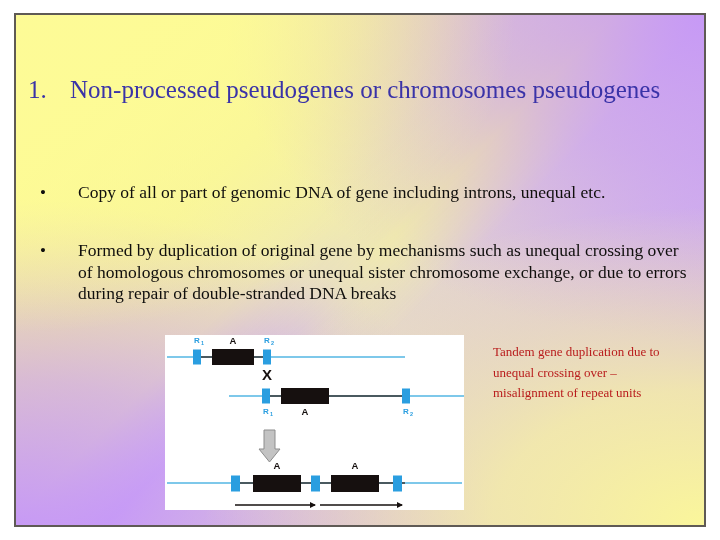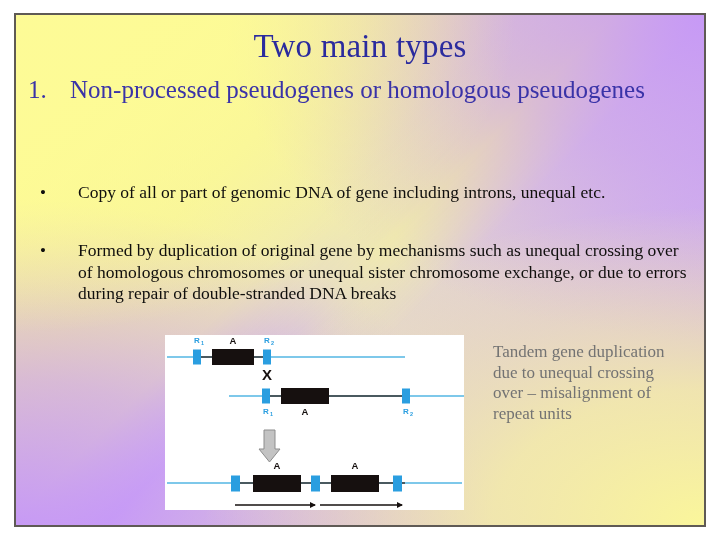--- a/index.html
+++ b/index.html
@@ -143,40 +143,39 @@
     background: #ffffff;
   }
   #figure-panel svg { display: block; }
 
   
   #caption {
     position: absolute;
     left: 477px;
     top: 327px;
     width: 180px;
-    color: #737373;
-    font-size: 17px;
+    color: #b91c1c;
+    font-size: 13px;
     line-height: 20.5px;
   }
 </style>
 </head>
 <body>
 
 <div id="slide">
   <div class="bg-a"></div>
   <div class="bg-b"></div>
   <div class="bg-c"></div>
 
   <div id="content">
 
-    <div id="title">Two main types</div>
 
     <div id="heading">
       <span class="num">1.</span>
-      <span class="htext">Non-processed pseudogenes or homologous pseudogenes</span>
+      <span class="htext">Non-processed pseudogenes or chromosomes pseudogenes</span>
     </div>
 
     <div class="bullet" id="bullet1">
       <span class="dot">•</span>
       <span class="btext">Copy of all or part of genomic DNA of gene including introns, unequal etc.</span>
     </div>
 
     <div class="bullet" id="bullet2">
       <span class="dot">•</span>
       <span class="btext">Formed by duplication of original gene by mechanisms such as unequal crossing over of homologous chromosomes or unequal sister chromosome exchange, or due to errors during repair of double-stranded DNA breaks</span>

